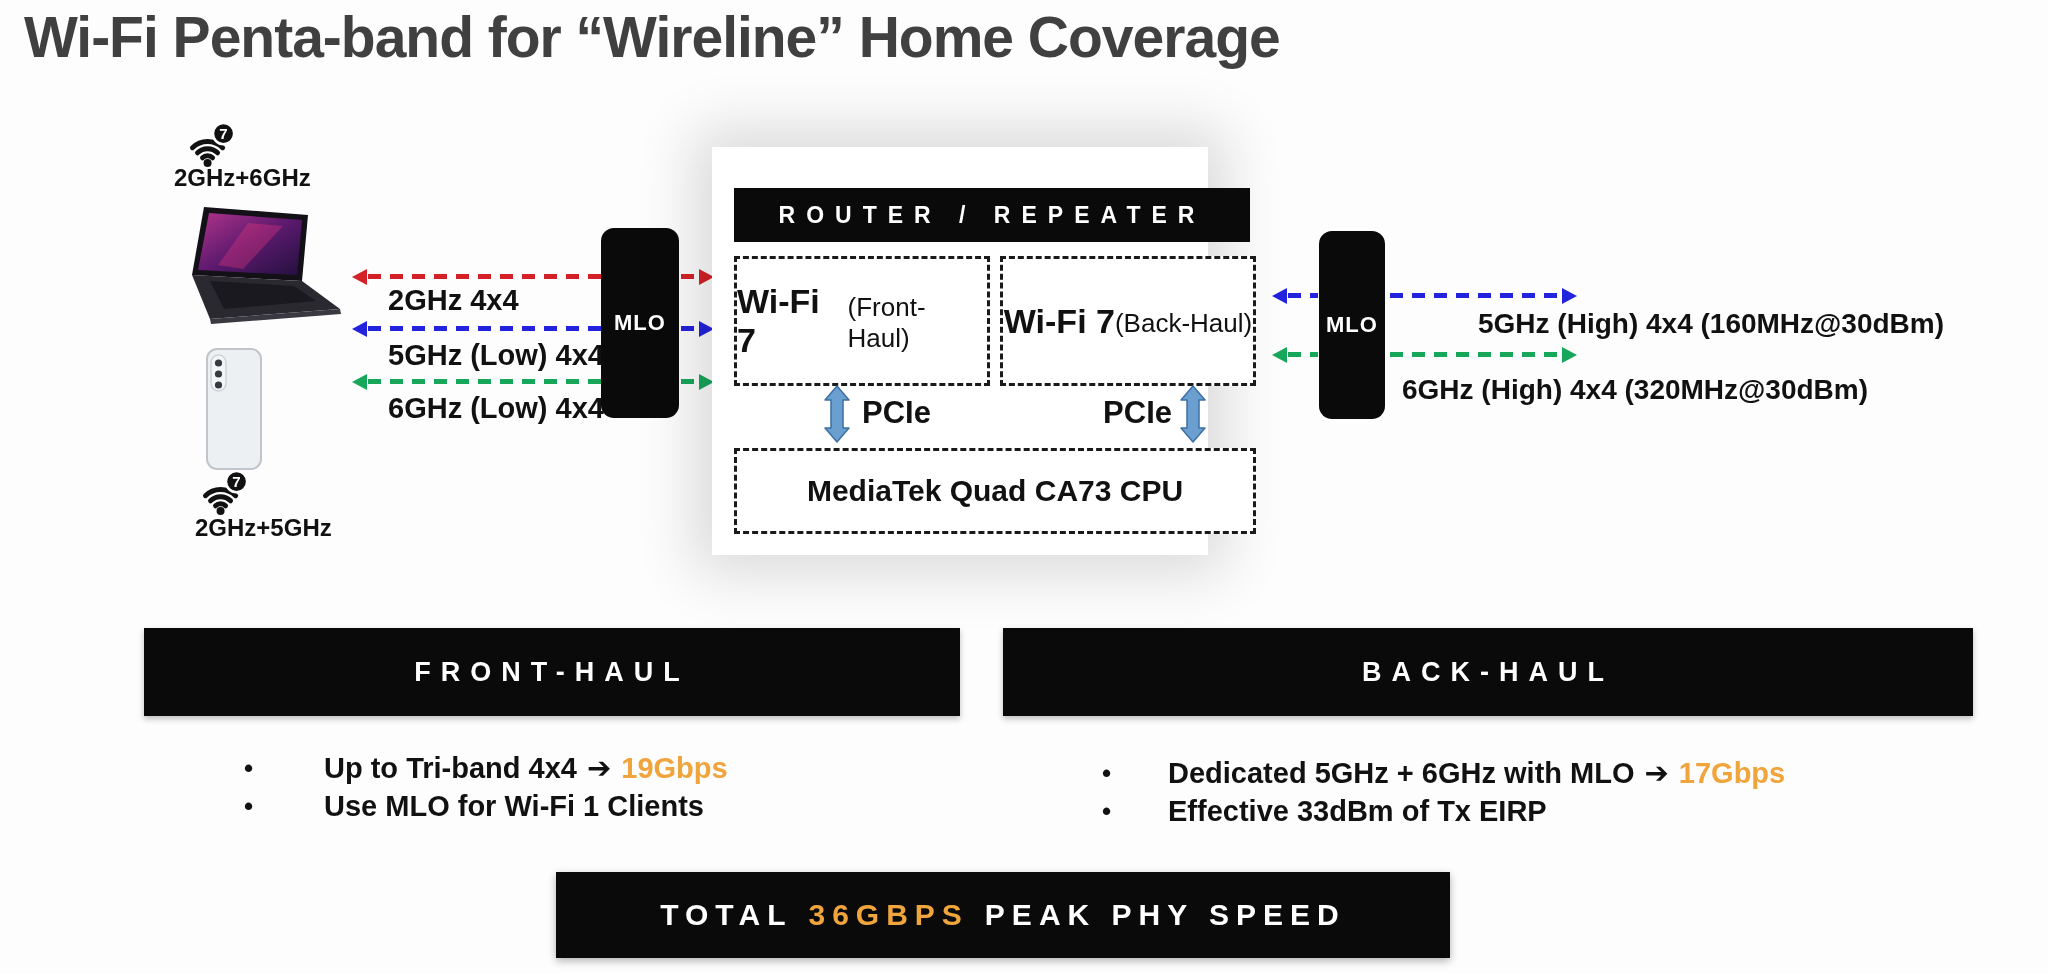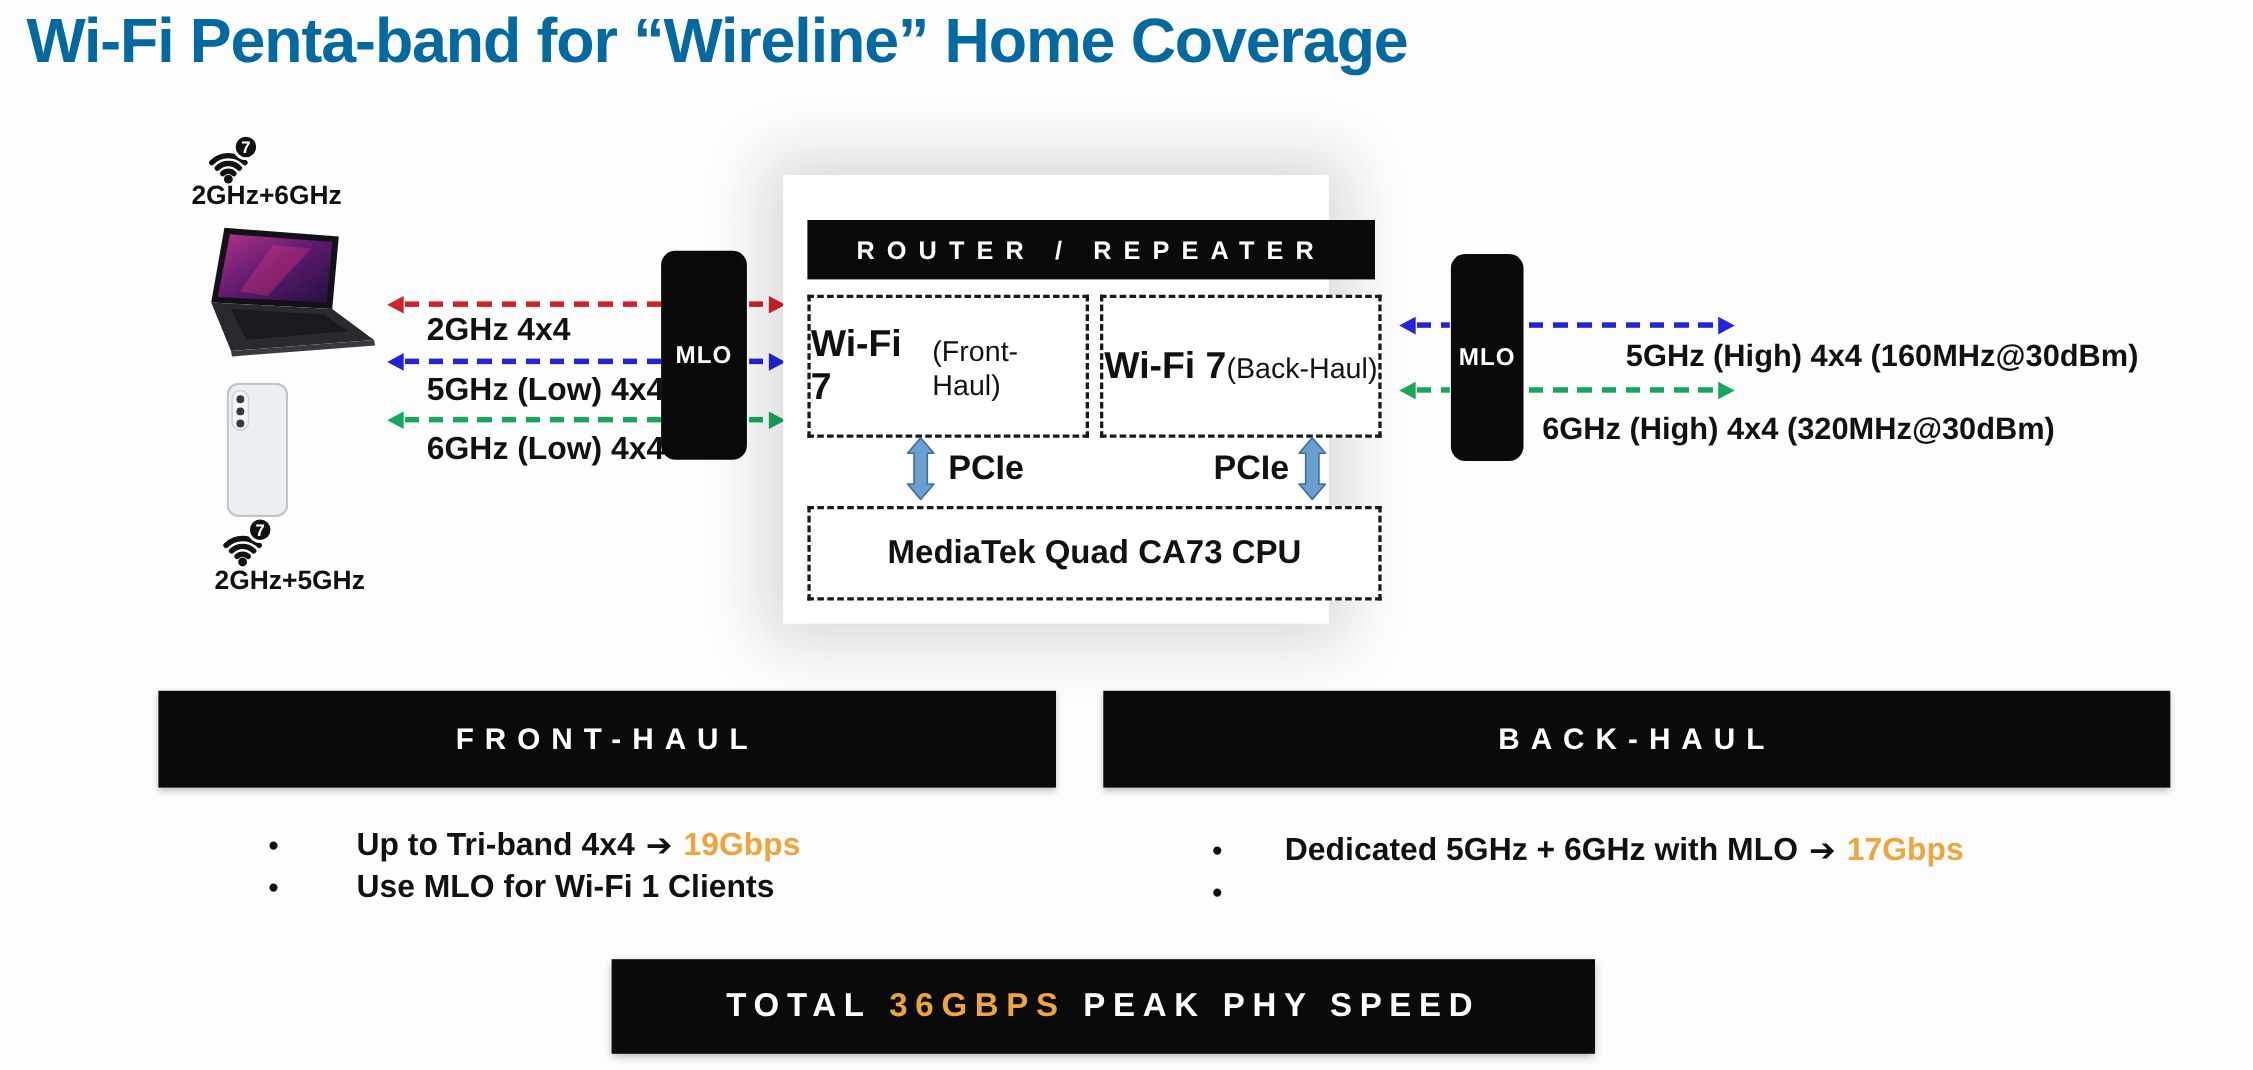--- a/index.html
+++ b/index.html
@@ -1,21 +1,21 @@
 <!DOCTYPE html>
 <html><head>
 <meta charset="utf-8">
 <style>
   html,body{margin:0;padding:0;background:#ffffff;}
   .stage{position:relative;width:2048px;height:973px;background:#fdfdfd;overflow:hidden;
          font-family:"Liberation Sans","DejaVu Sans",sans-serif;color:#111;}
   .abs{position:absolute;}
 
   
-  .title{left:24px;top:4px;font-size:57px;font-weight:bold;letter-spacing:-1px;color:#0369a1;white-space:nowrap;}
+  .title{left:24px;top:4px;font-size:57px;font-weight:bold;letter-spacing:-1px;color:#404040;white-space:nowrap;}
 
   
   .c2{color:#d42127;} .c5{color:#2323dd;} .c6{color:#17a75b;}
 
   
   .hline{position:absolute;height:5px;
          background:repeating-linear-gradient(90deg,currentColor 0 13px,transparent 13px 22px);}
   .ah{position:absolute;width:0;height:0;border-top:8px solid transparent;border-bottom:8px solid transparent;}
   .ah.l{border-right:15px solid;}
   .ah.r{border-left:15px solid;}
@@ -24,21 +24,21 @@
   .linklabel.sm{font-size:28px;}
 
   .devlabel{position:absolute;font-size:24px;font-weight:600;white-space:nowrap;}
 
   
   .mlo{position:absolute;background:#0a0a0a;border-radius:13px;display:flex;align-items:center;justify-content:center;
        color:#fff;font-size:22px;font-weight:bold;letter-spacing:1px;}
 
   
   .card{position:absolute;left:712px;top:147px;width:496px;height:408px;background:#ffffff;
-        box-shadow:0 0 55px 18px rgba(0,0,0,0.14);margin-top:12px;}
+        box-shadow:0 0 55px 18px rgba(0,0,0,0.14);}
   .routerbar{position:absolute;left:22px;top:41px;width:516px;height:54px;background:#0a0a0a;color:#fff;
              display:flex;align-items:center;justify-content:center;font-size:23px;font-weight:600;letter-spacing:11px;white-space:nowrap;}
   .dashbox{position:absolute;border:3px dashed #1a1a1a;display:flex;flex-direction:row;
            align-items:center;justify-content:center;background:#fff;}
   .radiotitle{font-size:34px;font-weight:bold;}
   .radiosub{font-size:26px;margin-top:4px;}
   .cpubox{left:22px;top:301px;width:516px;height:80px;}
   .cputext{font-size:30px;font-weight:600;}
   .pcielabel{position:absolute;font-size:31px;font-weight:700;height:36px;line-height:36px;}
 
@@ -197,20 +197,21 @@
   </div>
 
   <div class="bullet" style="left:1102px;top:754px;">
     <span class="dot" style="width:66px;">•</span>
     <span>Dedicated 5GHz + 6GHz with MLO</span>
     <span class="arrow">➔</span>
     <span class="hl">17Gbps</span>
   </div>
   <div class="bullet" style="left:1102px;top:792px;">
     <span class="dot" style="width:66px;">•</span>
+    <span>Effective 33dBm of Tx EIRP</span>
     <span class="arrow"></span>
     <span class="hl"></span>
   </div>
 
   <div class="totalbar">
     <span>TOTAL</span>
     <span class="hl">36GBPS</span>
     <span>PEAK PHY SPEED</span>
   </div>
 

